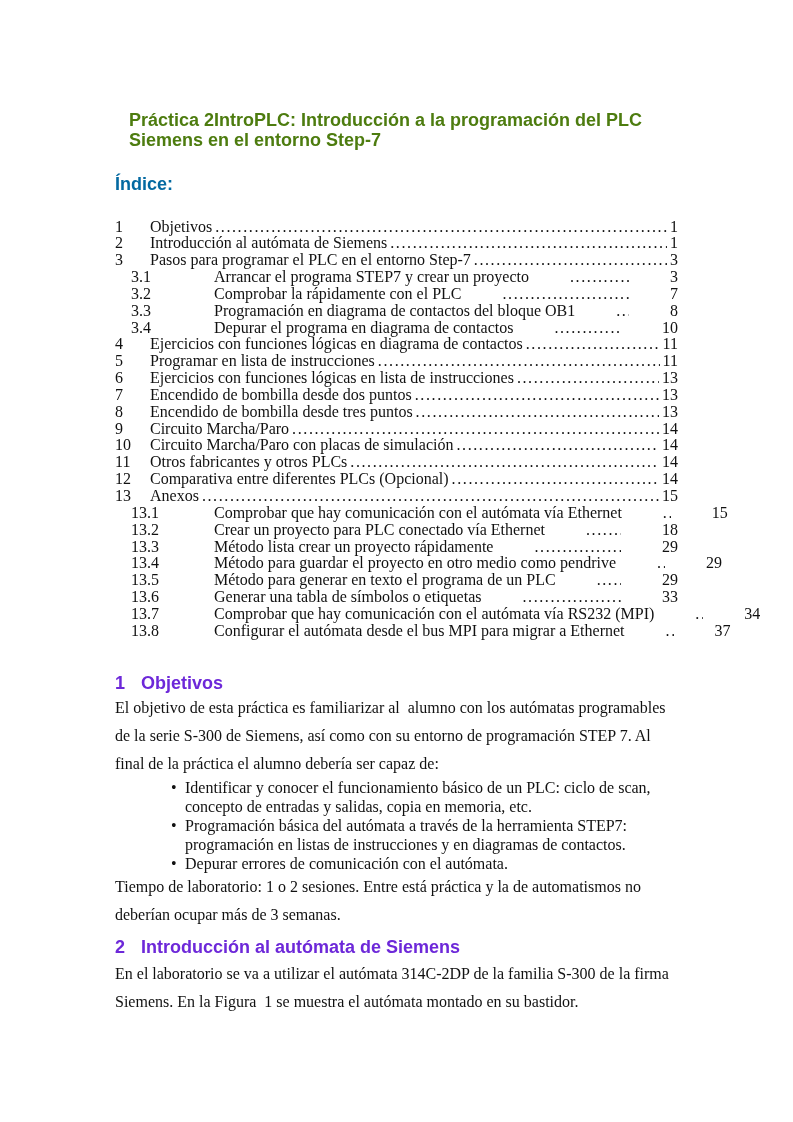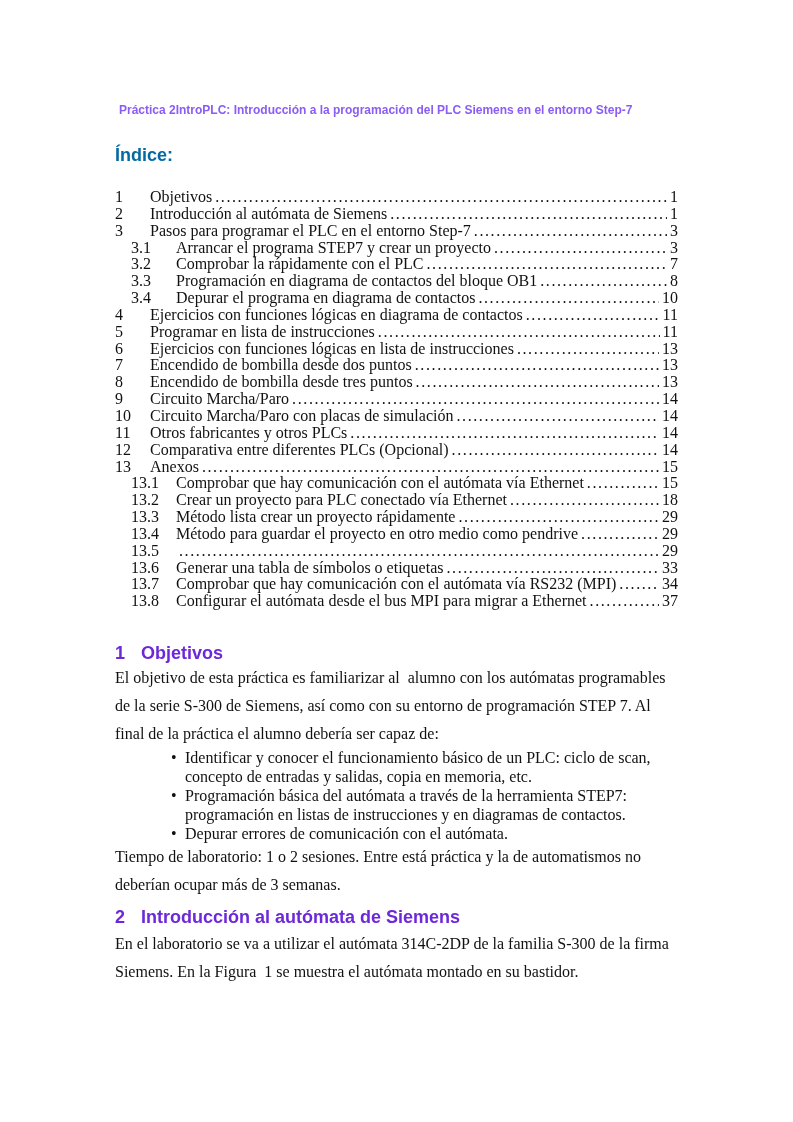--- a/index.html
+++ b/index.html
@@ -11,48 +11,48 @@
     overflow:hidden;
   }
   .page {
     box-sizing:content-box;
     width:563px;
     padding:97px 115px 0 115px;
   }
 
   
   .doc-title {
-    margin:4px;
+    margin:14px;
     max-width:548px;
     font-family:"Liberation Sans", sans-serif;
     font-weight:bold;
-    font-size:12px;
+    font-size:18px;
     line-height:19.5px;
-    color:#8b5cf6;
+    color:#4d7c0f;
   }
   .index-heading {
     margin:24px 0 0 0;
     font-family:"Liberation Sans", sans-serif;
     font-weight:bold;
     font-size:18px;
     line-height:20px;
     color:#0369a1;
   }
 
   
   .toc { margin-top:24.5px; }
   .toc-row {
     display:flex;
     align-items:baseline;
     line-height:16.85px;
     white-space:nowrap;
   }
   .toc-num { flex:0 0 auto; }
   .lvl-1 .toc-num { width:35px; }
-  .lvl-2 { padding-left:16px; }
+  .lvl-2 { padding-left:16px;gap:38px; }
   .lvl-2 .toc-num { width:45px; }
   .toc-label { flex:0 0 auto; }
   .dots {
     flex:1 1 auto;
     overflow:hidden;
     margin-left:3px;
     min-width:8px;
   }
   .dots::after {
     content:"..........................................................................................................................................................";
@@ -240,20 +240,21 @@
 
       <div class="toc-row lvl-2">
         <span class="toc-num">13.4</span>
         <span class="toc-label">Método para guardar el proyecto en otro medio como pendrive</span>
         <span class="dots"></span>
         <span class="pg">29</span>
       </div>
 
       <div class="toc-row lvl-2">
         <span class="toc-num">13.5</span>
+        <span class="toc-label">Método para generar en texto el programa de un PLC</span>
         <span class="dots"></span>
         <span class="pg">29</span>
       </div>
 
       <div class="toc-row lvl-2">
         <span class="toc-num">13.6</span>
         <span class="toc-label">Generar una tabla de símbolos o etiquetas</span>
         <span class="dots"></span>
         <span class="pg">33</span>
       </div>

